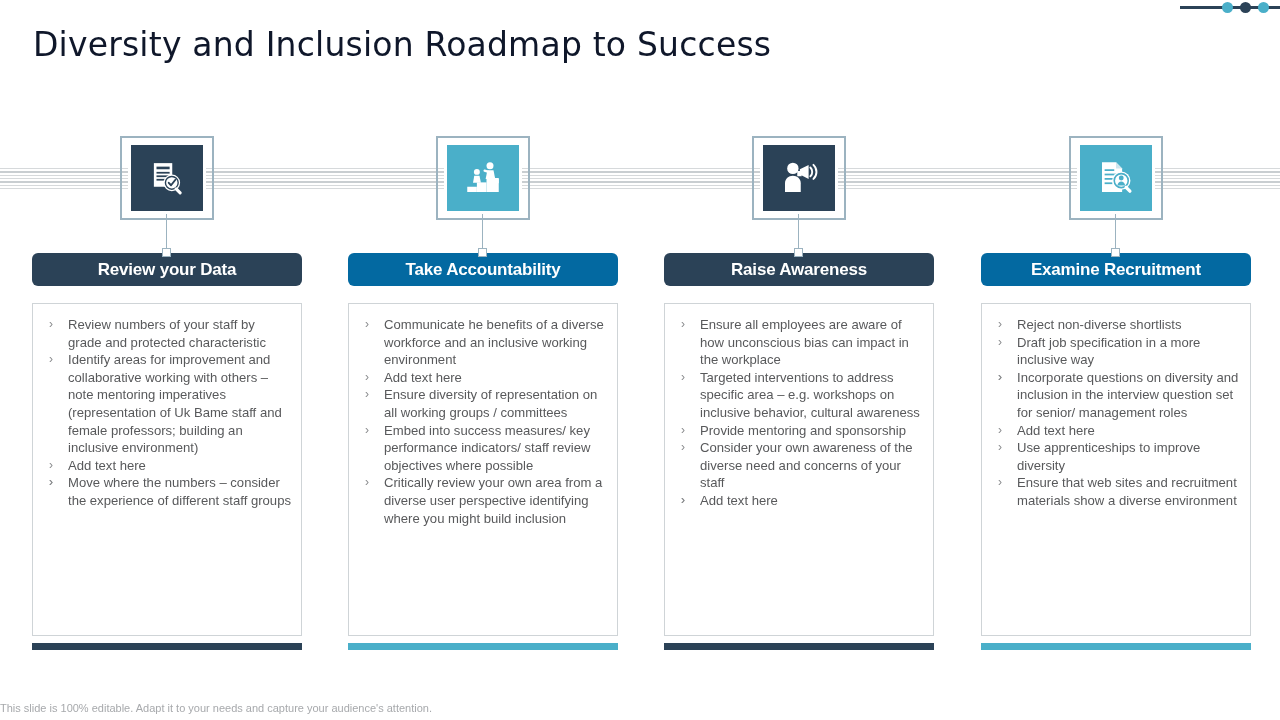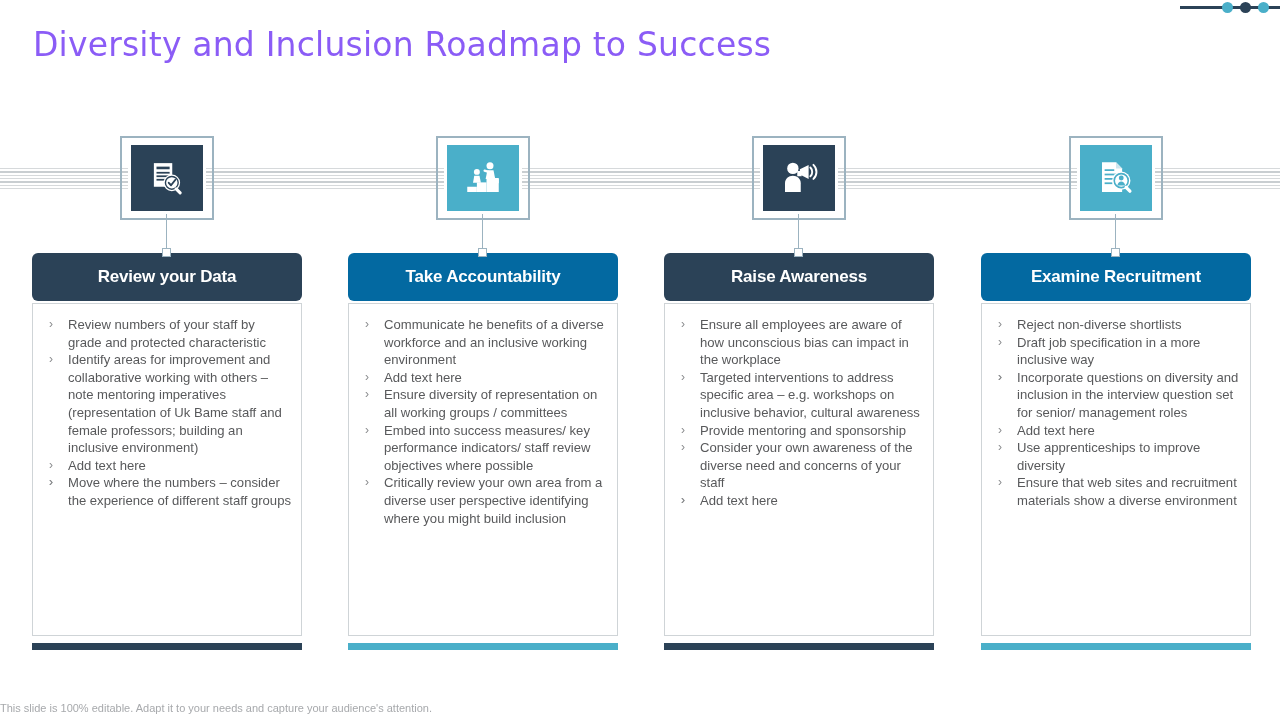--- a/index.html
+++ b/index.html
@@ -37,21 +37,21 @@
   .topdeco .d2 { left: 60px; background: #2b4257; }
   .topdeco .d3 { left: 78px; background: #4aafc9; }
 
   
   .title {
     position: absolute;
     left: 33px; top: 25px;
     font-size: 33px;
     font-weight: 400;
     letter-spacing: 0.2px;
-    color: #8b5cf6;
+    color: #0f172a;
     font-family: "DejaVu Sans", sans-serif;
     white-space: nowrap;
   }
 
   
   .rails {
     position: absolute;
     left: 0; top: 168px;
     width: 1280px; height: 22px;
   }
@@ -117,21 +117,21 @@
     background: #ffffff;
     border: 1px solid #9cb3c0;
     box-sizing: border-box;
     z-index: 4;
   }
 
   
   .header {
     position: absolute;
     top: 253px; left: 0;
-    width: 270px; height: 48px;
+    width: 270px; height: 33px;
     border-radius: 6px;
     display: flex;
     align-items: center;
     justify-content: center;
     color: #ffffff;
     font-size: 17px;
     font-weight: bold;
     letter-spacing: -0.2px;
     box-sizing: border-box;
   }

